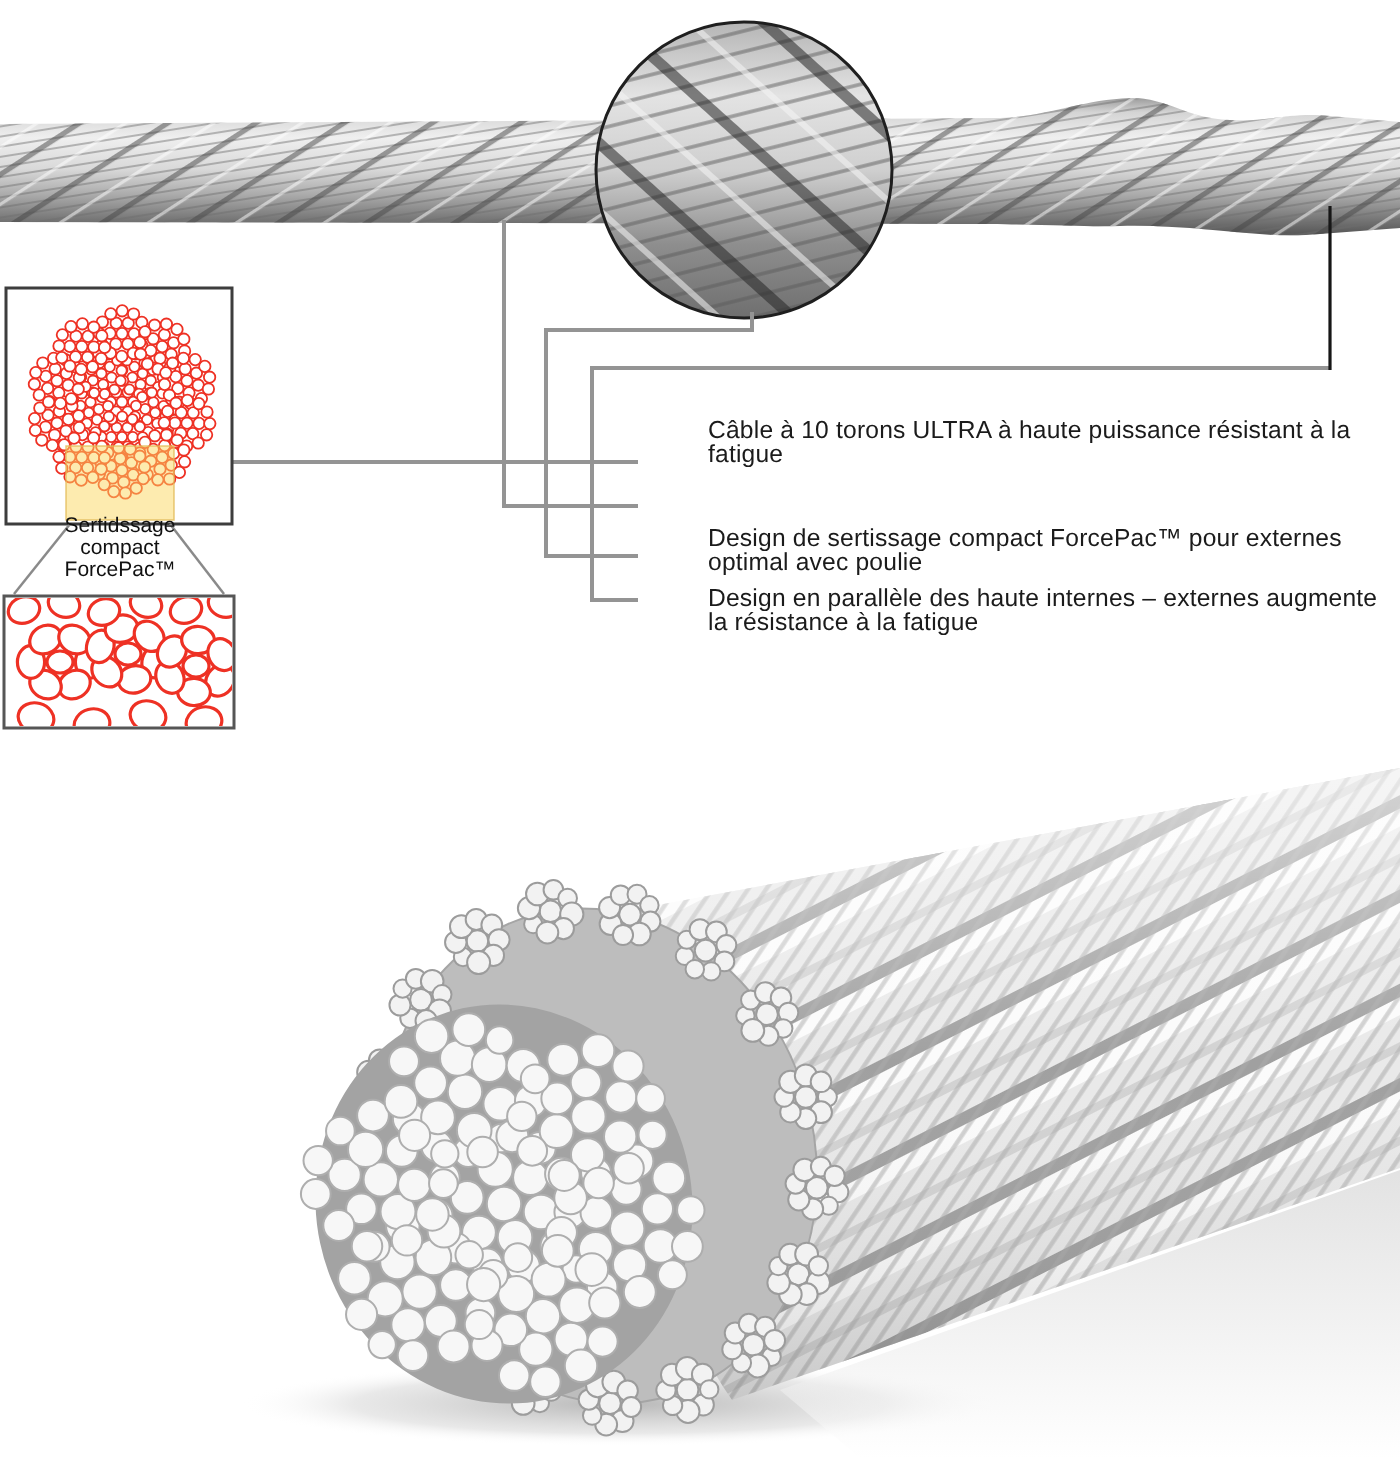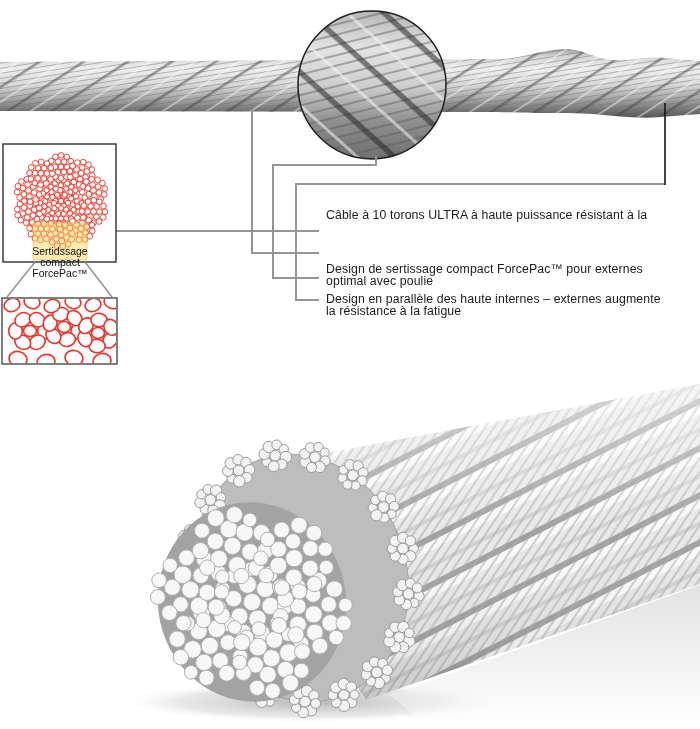--- a/index.html
+++ b/index.html
@@ -2,23 +2,23 @@
 <html><head>
 <meta charset="utf-8">
 <style>
   html,body{margin:0;padding:0;background:#fff;}
   .stage{position:relative;width:700px;height:729px;background:#fff;overflow:hidden;
          font-family:"Liberation Sans",sans-serif;}
   .layer{position:absolute;left:0;top:0;}
   
   .ann{position:absolute;left:326px;width:372px;color:#1b1b1b;
        font-size:12.3px;line-height:12.4px;letter-spacing:0.1px;}
-  .ann span{display:block;}
+  .ann span{display:block;margin-left:28px;}
   
-  .fp-label{position:absolute;left:8px;top:246px;width:104px;text-align:center;
+  .fp-label{position:absolute;left:8px;top:258px;width:104px;text-align:center;
             color:#111;font-size:10.5px;line-height:11px;}
   .fp-label span{display:block;}
   svg{display:block;}
 </style>
 </head>
 <body>
 
 <div class="stage">
 
   <svg class="layer" width="700" height="170" viewBox="0 0 700 170">
@@ -439,20 +439,21 @@
   </svg>
 
   <div class="fp-label">
     <span>Sertidssage</span>
     <span>compact</span>
     <span>ForcePac™</span>
   </div>
 
   <div class="ann" style="top:209px">
     <span>Câble à 10 torons ULTRA à haute puissance résistant à la</span>
+    <span>fatigue</span>
   </div>
   <div class="ann" style="top:263px">
     <span>Design de sertissage compact ForcePac™ pour externes</span>
     <span>optimal avec poulie</span>
   </div>
   <div class="ann" style="top:293px">
     <span>Design en parallèle des haute internes – externes augmente</span>
     <span>la résistance à la fatigue</span>
   </div>
 

